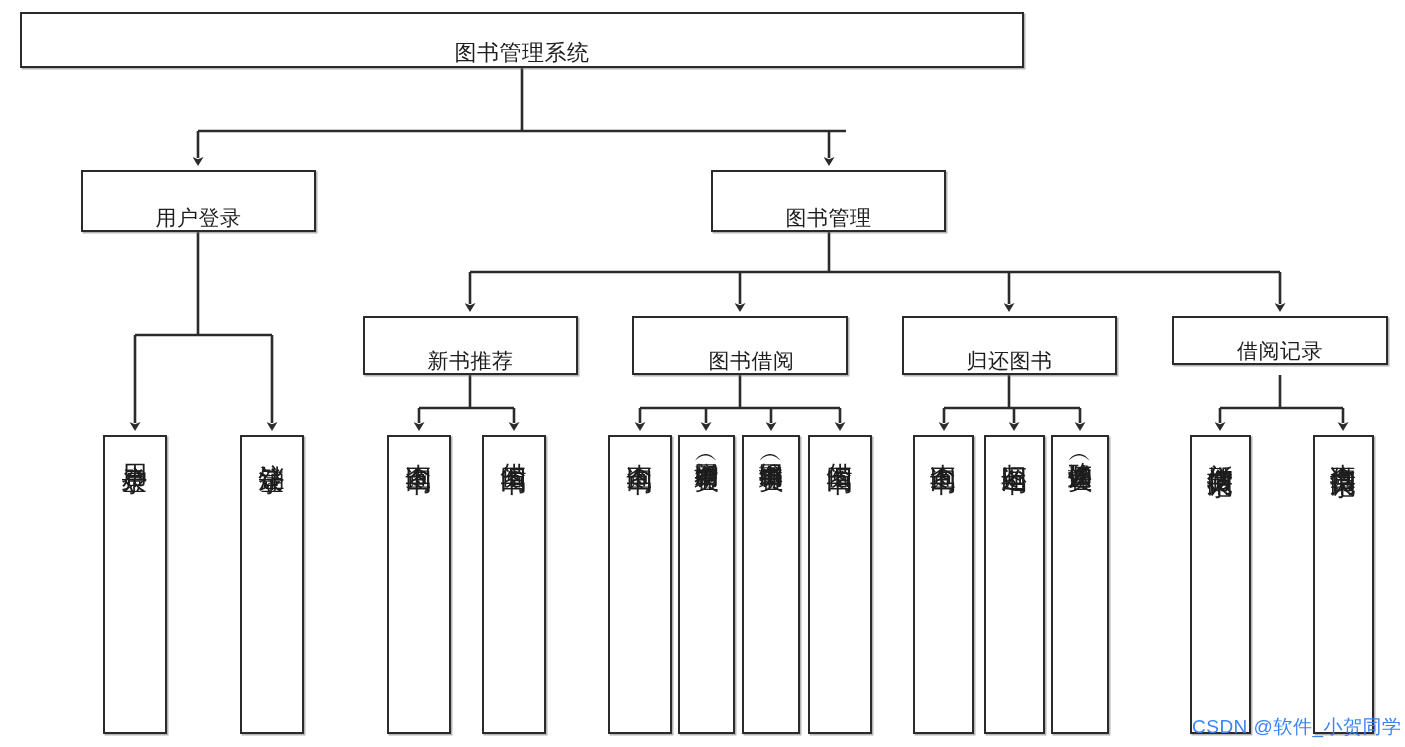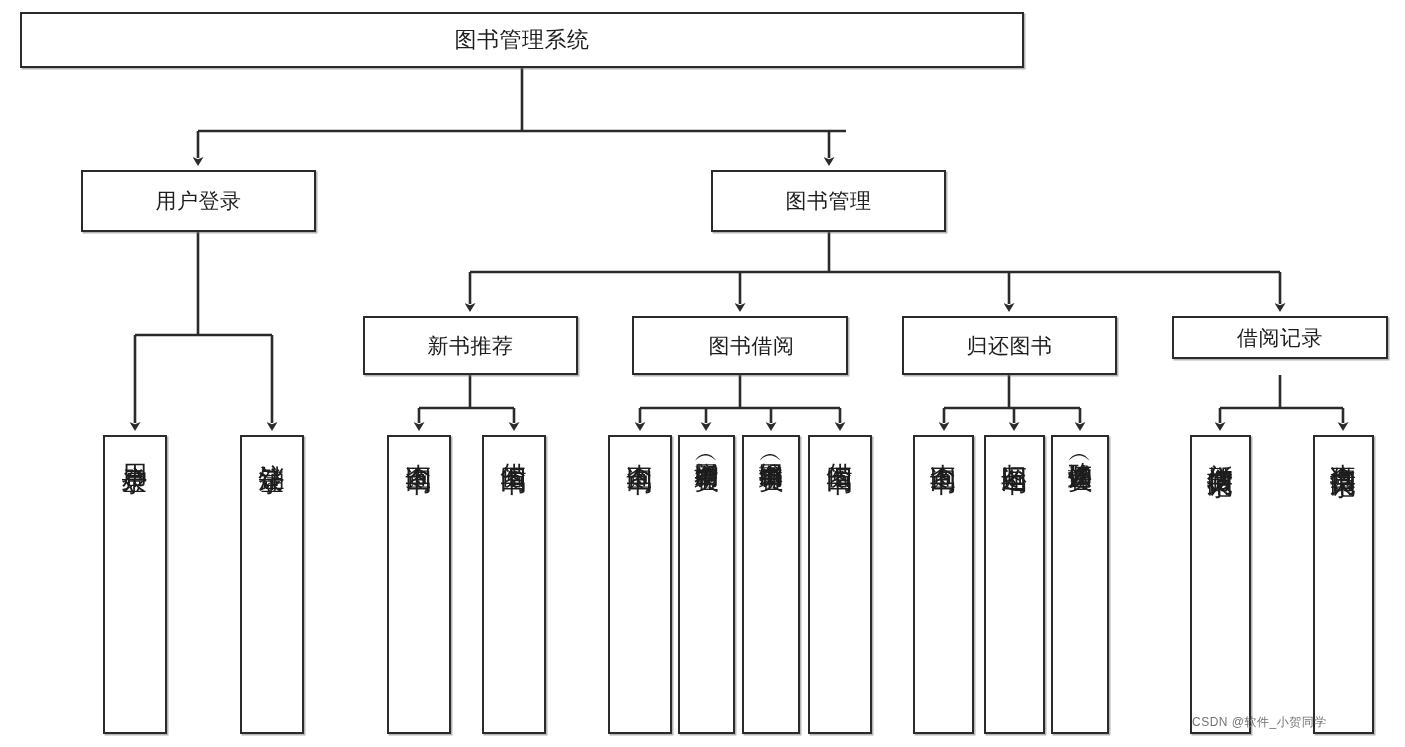--- a/index.html
+++ b/index.html
@@ -22,21 +22,21 @@
     width: 1405px;
     height: 747px;
     pointer-events: none;
   }
   .node {
     position: absolute;
     box-sizing: border-box;
     background: #ffffff;
     border: 2px solid #2b2b2b;
     display: flex;
-    align-items: center;
+    align-items: flex-end;
     justify-content: center;
     box-shadow: 1.5px 1.5px 0 rgba(120,120,120,0.55);
   }
   .node .label {
     color: #1d1d1d;
     text-align: center;
     line-height: 1.12;
     white-space: pre-line;
   }
   
@@ -57,22 +57,22 @@
     font-size: 26px;
     line-height: 1.0;
     letter-spacing: 2px;
   }
   .node.vert.narrow .label {
     font-size: 24px;
     letter-spacing: 1px;
   }
   .watermark {
     position: absolute;
-    color: #737373;
-    font-size: 12px;
+    color: #3b82f6;
+    font-size: 19px;
     white-space: nowrap;
     letter-spacing: 0.5px;
   }
 </style>
 </head>
 <body>
 
 <div id="canvas">
 
   <svg id="edges" viewBox="0 0 1405 747" xmlns="http://www.w3.org/2000/svg">
@@ -138,21 +138,21 @@
 
   <div class="node horiz" style="left:363px; top:316px; width:215px; height:59px;">
     <span class="label">新书推荐</span>
   </div>
   <div class="node horiz" style="left:632px; top:316px; width:216px; height:59px;padding-left:23px;">
     <span class="label">图书借阅</span>
   </div>
   <div class="node horiz" style="left:902px; top:316px; width:215px; height:59px;">
     <span class="label">归还图书</span>
   </div>
-  <div class="node horiz" style="left:1172px; top:316px; width:216px; height:43px;">
+  <div class="node horiz" style="left:1172px; top:316px; width:216px; height:49px;">
     <span class="label">借阅记录</span>
   </div>
 
   <div class="node vert" style="left:103px; top:435px; width:64px; height:299px;">
     <span class="label">用户登录</span>
   </div>
   <div class="node vert" style="left:240px; top:435px; width:64px; height:299px;">
     <span class="label">注销登录</span>
   </div>
 

